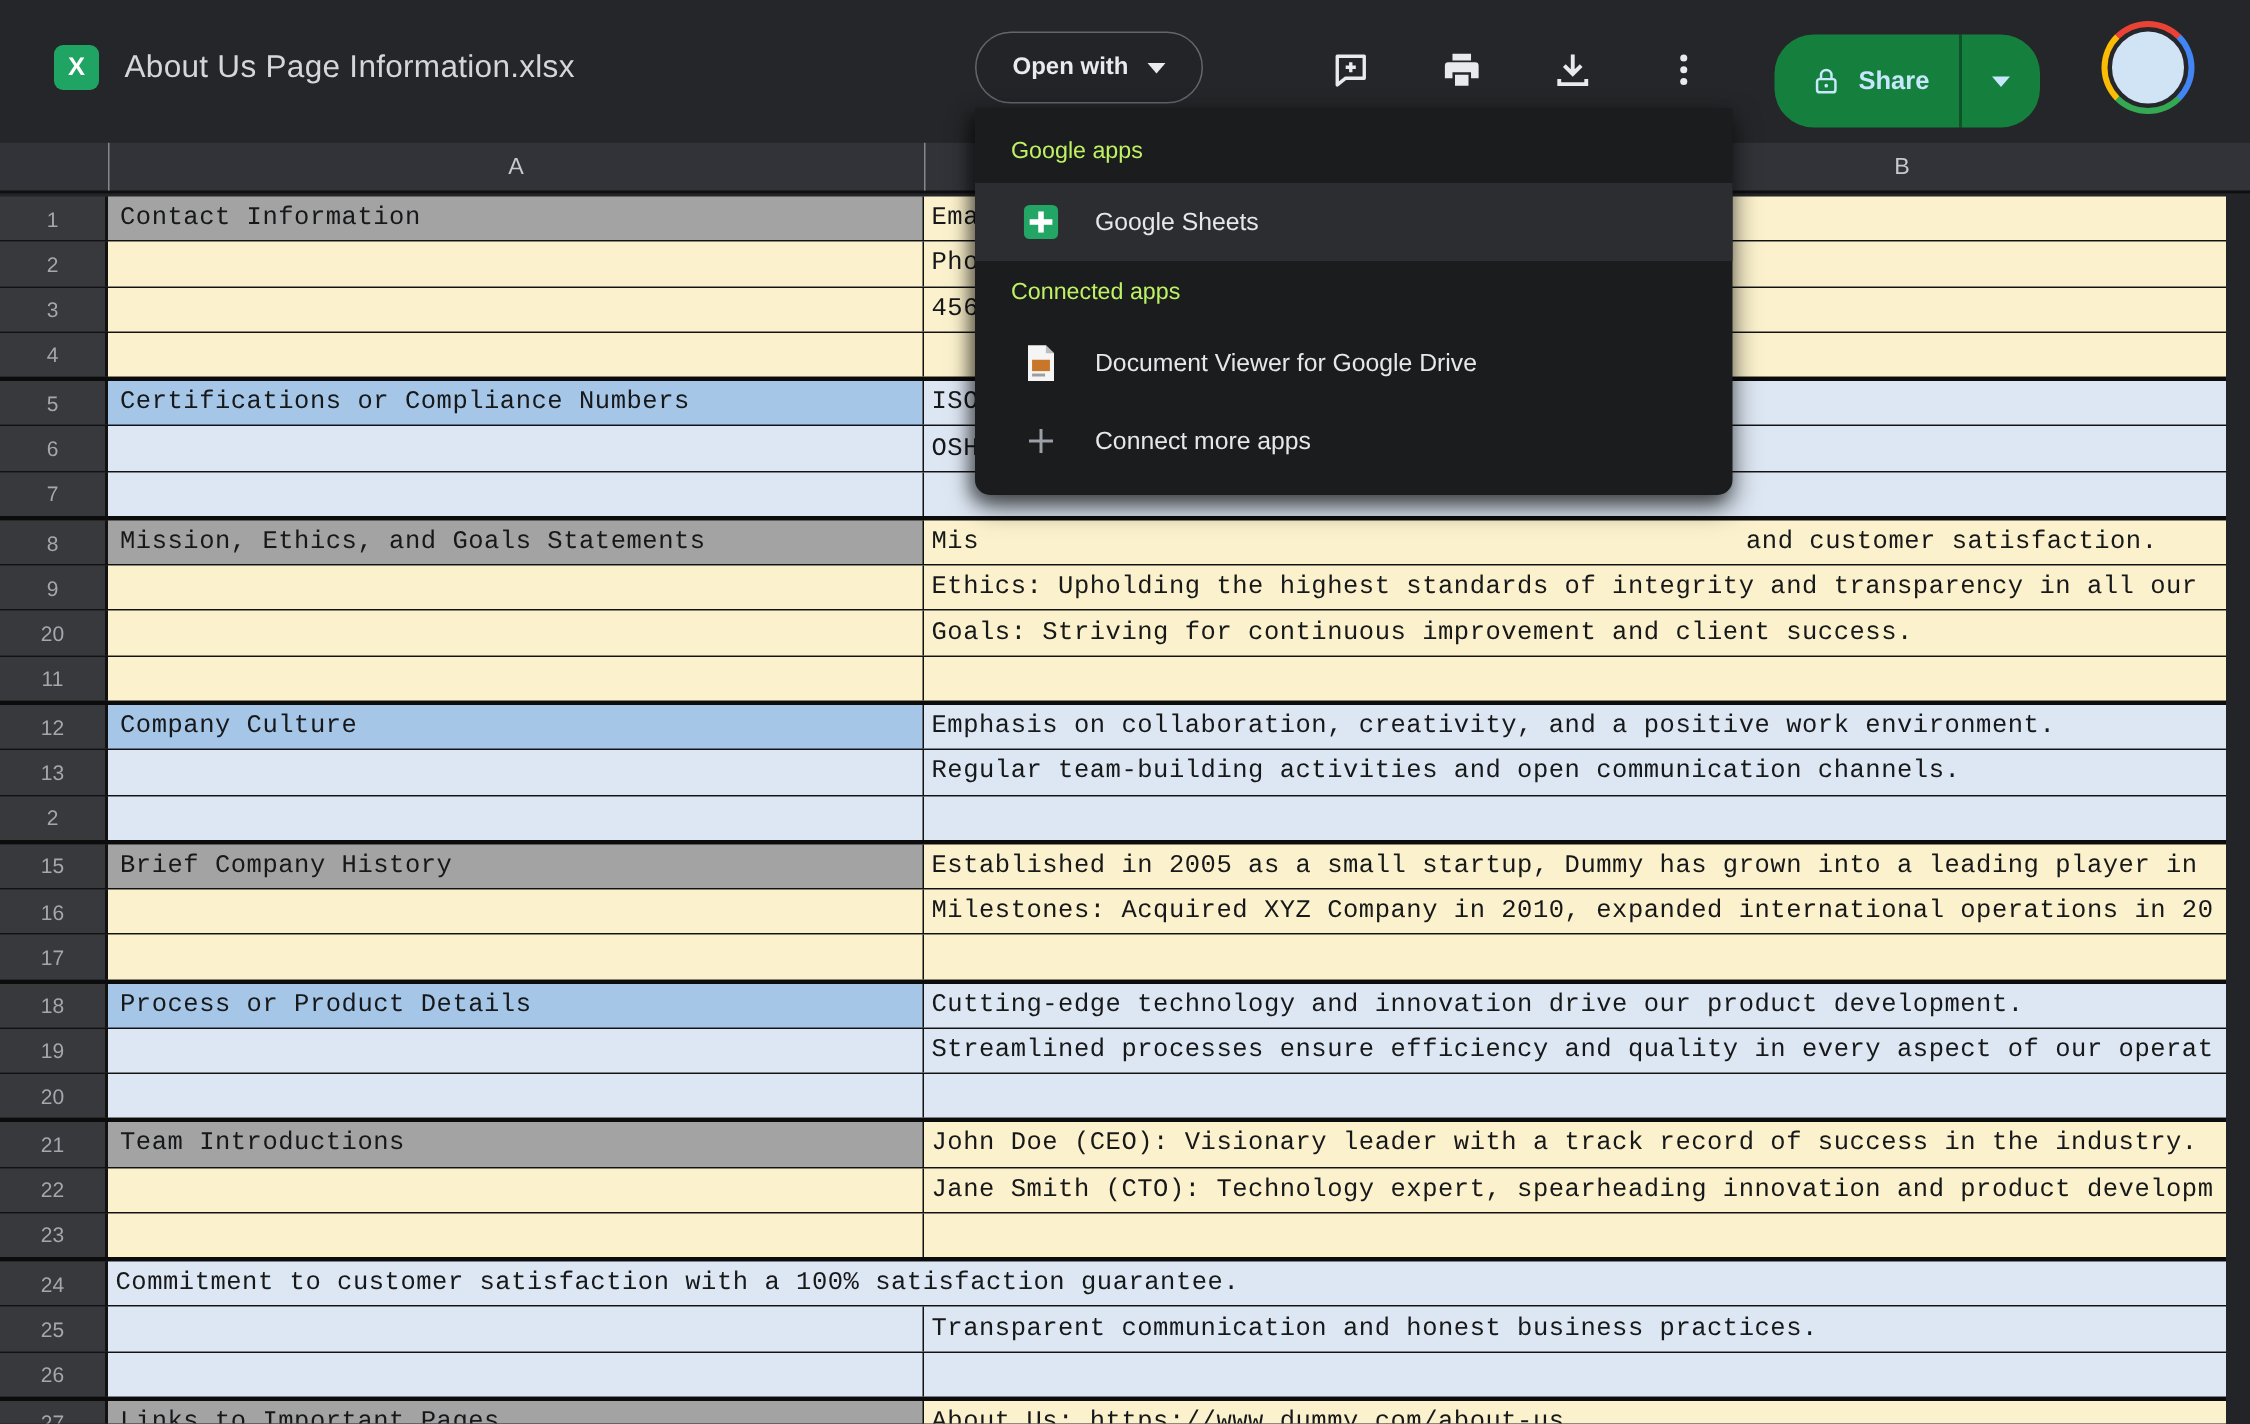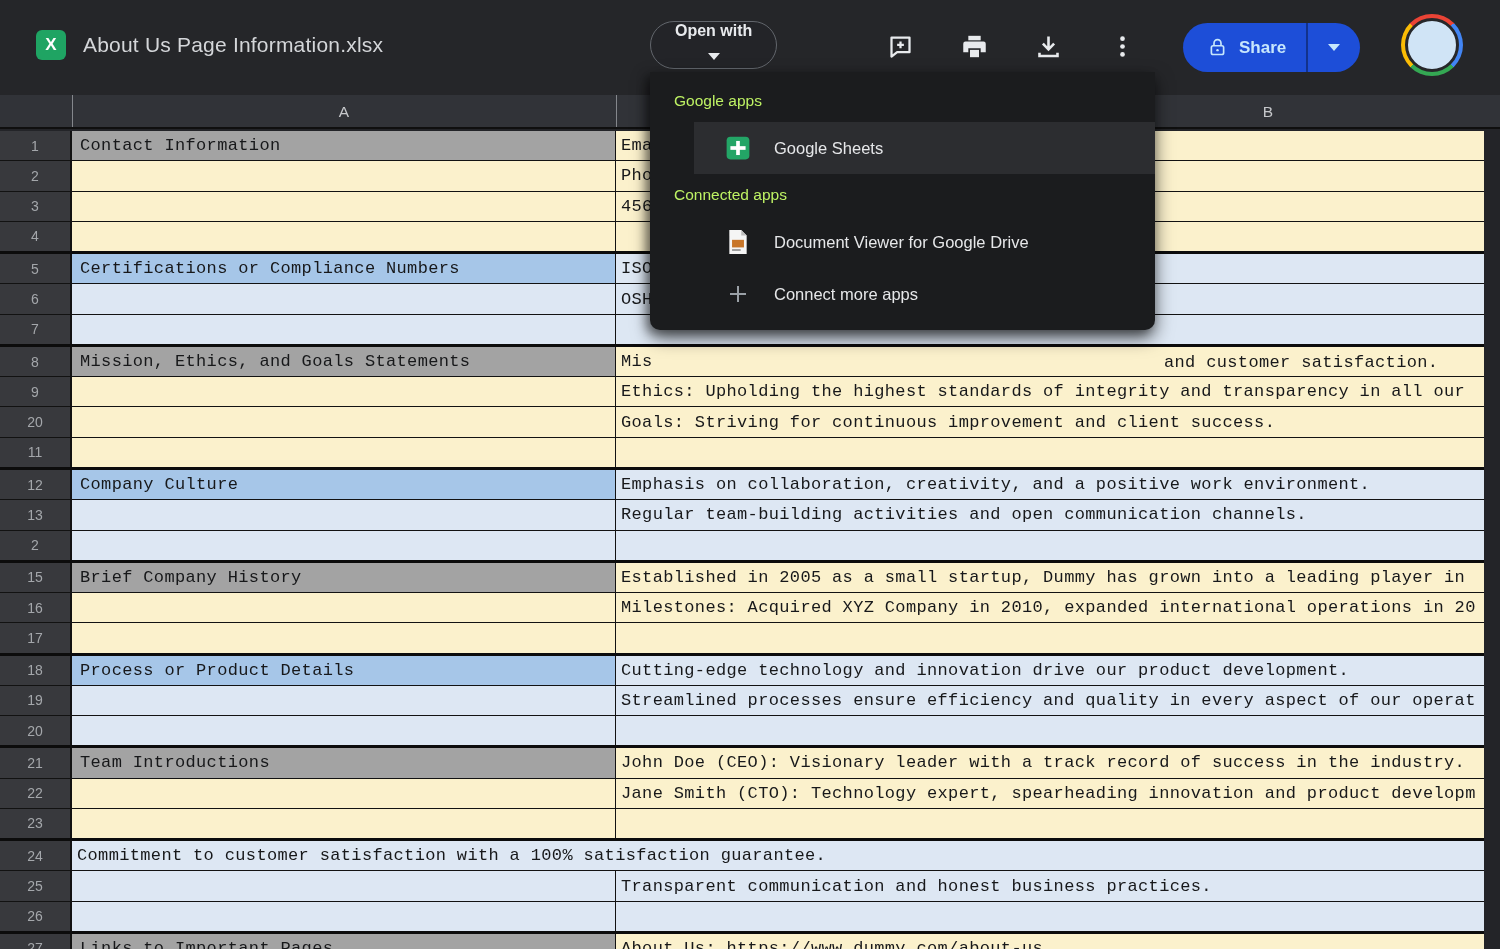--- a/index.html
+++ b/index.html
@@ -8,44 +8,44 @@
 
   
   .topbar { position:absolute; left:0; top:0; width:1500px; height:95px; background:#252629; z-index:5; }
   .file-info { position:absolute; left:36px; top:30px; display:flex; align-items:center; gap:17px; }
   .xlsx-icon { width:30px; height:30px; background:#1FA463; border-radius:6px; display:flex; align-items:center; justify-content:center;
                color:#fff; font-weight:bold; font-size:17px; }
   .file-title { color:#D4D6D9; font-size:21px; letter-spacing:.2px; }
 
   .open-with-btn { position:absolute; left:650px; top:21px; height:48px; padding:0 24px; border-radius:26px;
                    border:1.5px solid #62666C; background:#232428; display:flex; align-items:center; gap:13px;
-                   color:#E8EAED; font-size:16px; font-weight:bold; cursor:pointer; z-index:6;flex-direction:column; }
+                   color:#E8EAED; font-size:16px; font-weight:bold; cursor:pointer; z-index:6; }
   .caret-down { width:0; height:0; border-left:6px solid transparent; border-right:6px solid transparent; border-top:7px solid #E8EAED; }
 
   .toolbar { position:absolute; left:878px; top:20px; display:flex; gap:30px; }
   .icon-btn { width:44px; height:52px; display:flex; align-items:center; justify-content:center; cursor:pointer; }
 
-  .share-btn { position:absolute; left:1183px; top:23px; height:49px; border-radius:26px; background:#1d4ed8;
+  .share-btn { position:absolute; left:1183px; top:23px; height:62px; border-radius:26px; background:#15803d;
                display:flex; align-items:stretch; color:#C7E7FC; cursor:pointer; }
   .share-main { display:flex; align-items:center; gap:11px; padding:0 20px 0 24px; }
   .share-label { font-size:17px; font-weight:bold; }
   .share-divider { width:1.5px; background:rgba(0,0,0,.35); margin:0; }
   .share-caret { display:flex; align-items:center; padding:0 20px; }
   .share-caret .caret-down { border-top-color:#C7E7FC; }
 
   .avatar { position:absolute; left:1401px; top:14px; width:62px; height:62px; border-radius:50%;
             background:conic-gradient(from 315deg,#EA4335 0 90deg,#4285F4 90deg 180deg,#34A853 180deg 270deg,#FBBC05 270deg 360deg);
             cursor:pointer; }
   .avatar-inner { position:absolute; inset:4px; border-radius:50%; background:#D0E4F6; border:3px solid #26272A; }
 
   
   .menu { position:absolute; left:650px; top:72px; width:505px; background:#1B1C1E; border-radius:0 0 10px 10px;
           box-shadow:0 8px 18px rgba(0,0,0,.6), -4px 4px 10px rgba(0,0,0,.35); padding:8px 0 10px; z-index:20; }
   .menu-label { height:42px; display:flex; align-items:center; padding-left:24px; color:#bef264; font-size:15.5px; }
-  .menu-item { height:52px; display:flex; align-items:center; padding-left:24px; gap:16px; color:#E6E7E9; font-size:16.5px; cursor:pointer;margin-left:44px; }
+  .menu-item { height:52px; display:flex; align-items:center; padding-left:24px; gap:16px; color:#E6E7E9; font-size:16.5px; cursor:pointer; }
   .menu-item.highlighted { background:#2C2D30; }
   .mi-icon { width:40px; display:flex; align-items:center; justify-content:center; }
 
   
   .col-strip { position:absolute; left:0; top:95px; width:1500px; height:34px; background:#313338; border-bottom:2px solid #0F0F0F; z-index:1; }
   .col-strip .sep { position:absolute; top:0; width:1px; height:100%; background:#84878C; }
   .sep-1 { left:72px; } .sep-2 { left:616px; }
   .col-letter { position:absolute; top:0; height:34px; display:flex; align-items:center; justify-content:center;
                 color:#C6C8CB; font-size:15.5px; }
   .col-a { left:72px; width:544px; }

